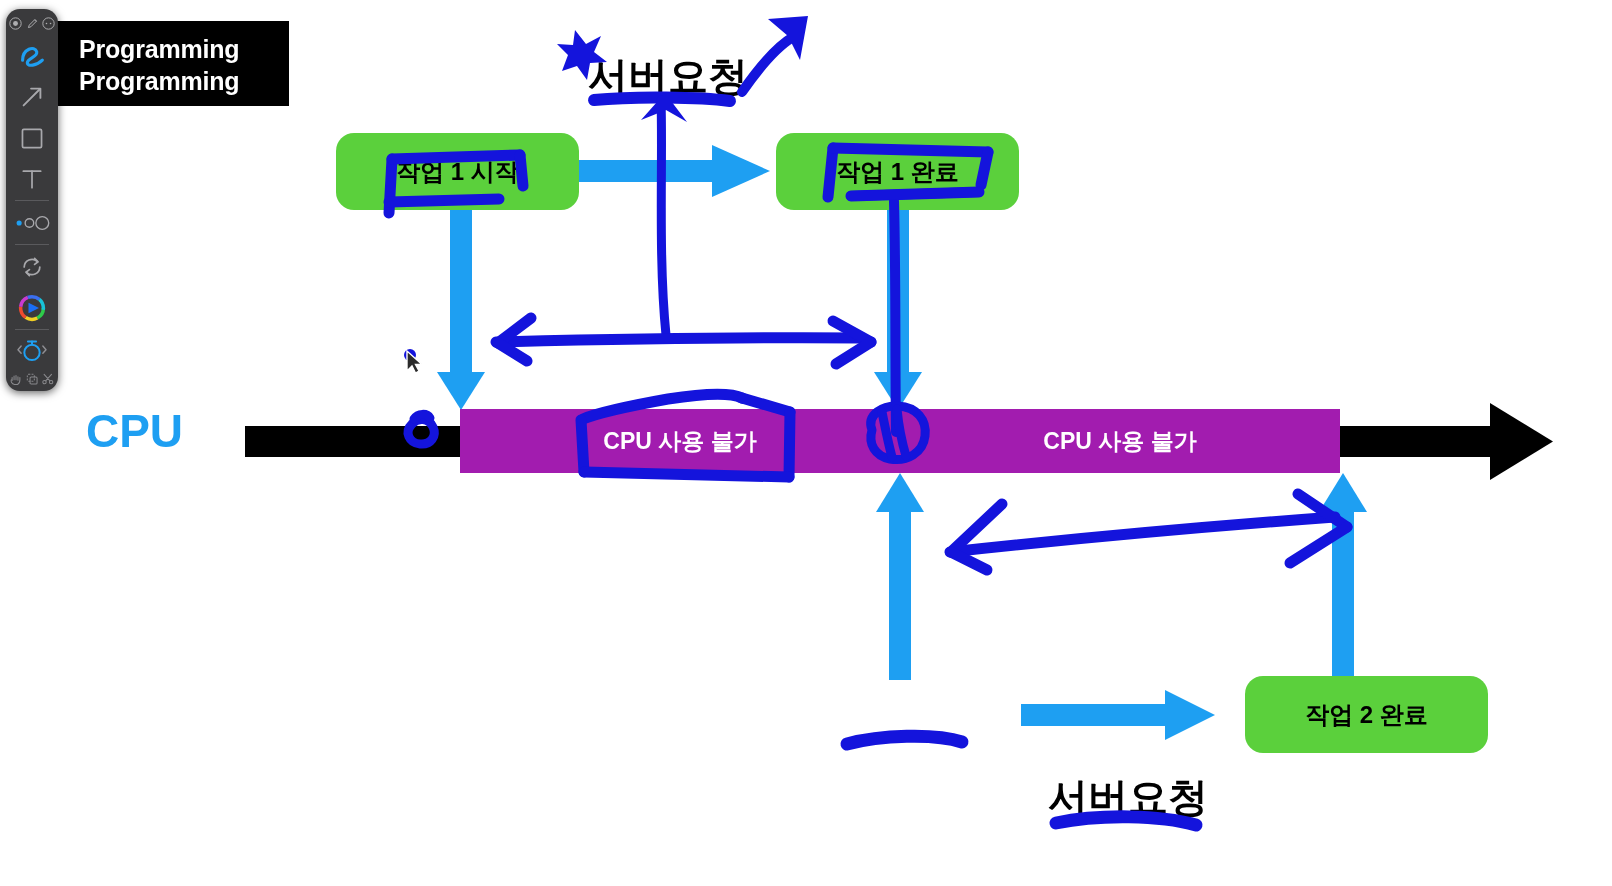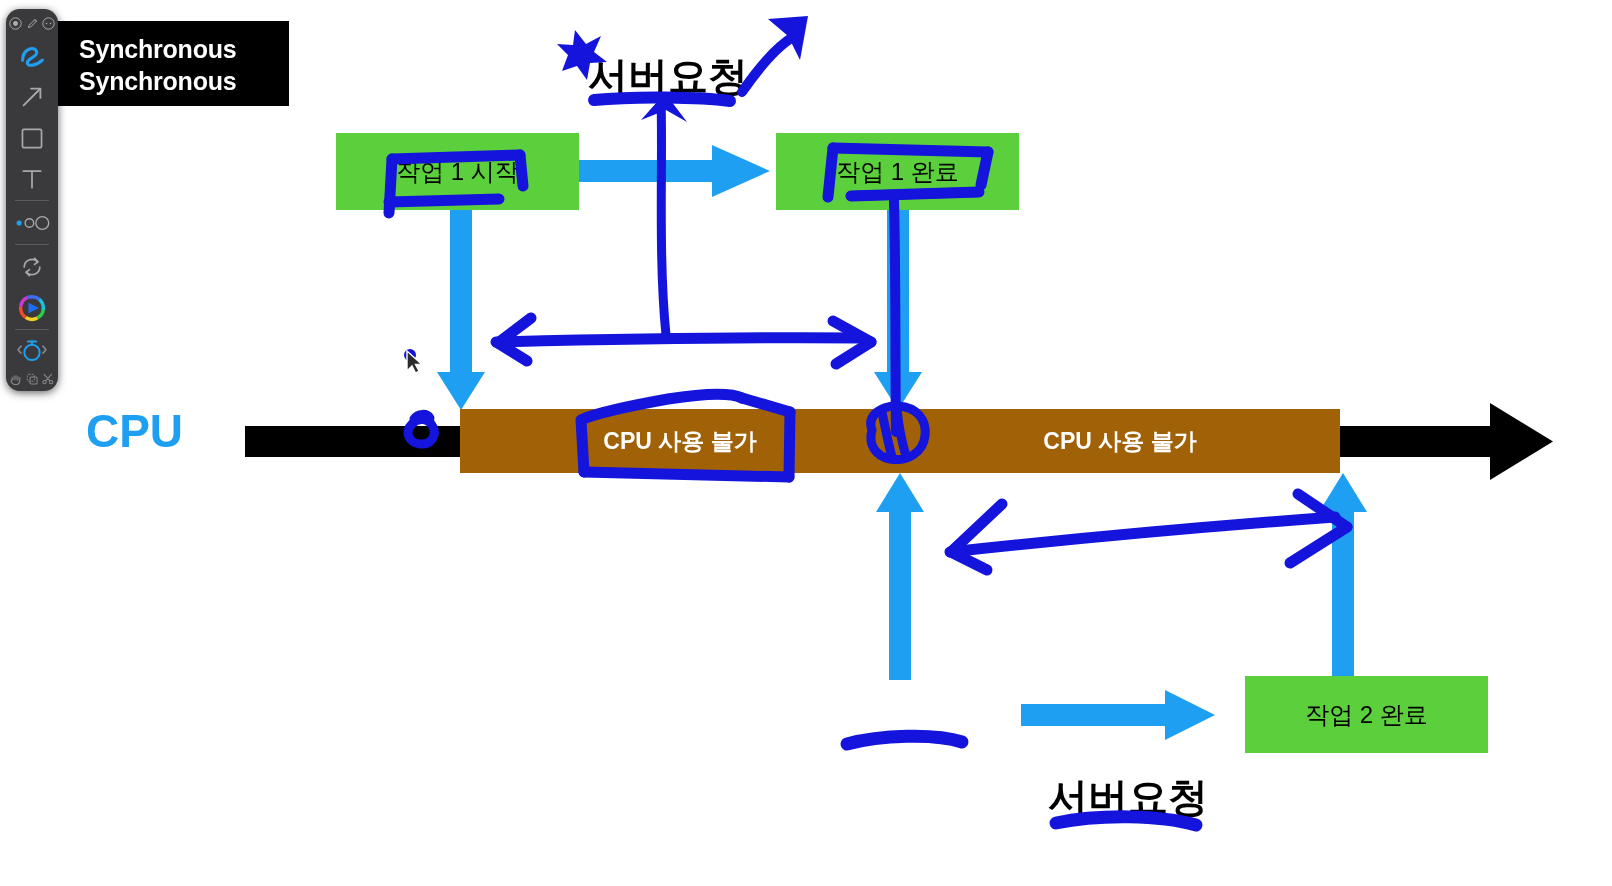--- a/index.html
+++ b/index.html
@@ -76,32 +76,33 @@
     margin-top: 15px;
   }
 
   
   .gbox {
     position: absolute;
     background: #5BD03C;
     display: flex; align-items: center; justify-content: center;
     color: #000;
     font-size: 24px;
-    font-weight: normal;
+    font-weight: bold;
     z-index: 12;
+    border-radius: 18px;
   }
   #box-t1-start { left: 336px; top: 133px; width: 243px; height: 77px; }
   #box-t1-done  { left: 776px; top: 133px; width: 243px; height: 77px; }
   #box-t2-start { left: 778px; top: 676px; width: 243px; height: 77px; }
   #box-t2-done  { left: 1221px; top: 676px; width: 243px; height: 77px; margin-left: 24px; }
 
   
   .redbar {
     position: absolute;
-    background: #a16207;
+    background: #a21caf;
     display: flex; align-items: center; justify-content: center;
     color: #fff; font-size: 23px; font-weight: bold;
     z-index: 11;
   }
   #red-1 { left: 460px; top: 409px; width: 440px; height: 64px; }
   #red-2 { left: 900px; top: 409px; width: 440px; height: 64px; }
 
   
   .srv-label {
     position: absolute;
@@ -390,21 +391,21 @@
         <svg viewBox="0 0 18 18" width="14" height="14">
           <circle cx="4.5" cy="13" r="2.2" fill="none" stroke="#a8a8ac" stroke-width="1.3"></circle>
           <circle cx="13" cy="13" r="2.2" fill="none" stroke="#a8a8ac" stroke-width="1.3"></circle>
           <path d="M6 11.3 L13.5 3 M11.5 11.3 L4 3" stroke="#a8a8ac" stroke-width="1.3" stroke-linecap="round"></path>
         </svg>
       </span>
     </div>
   </div>
 
   <div id="title-banner">
-    <div>Synchronous Synchronous</div>
+    <div>Programming Programming</div>
   </div>
 
   <svg id="layer-cursor" class="layer">
     <g transform="translate(404,351)">
       <circle cx="6" cy="4" r="6" fill="#1414DC"></circle>
       <path d="M3,0 L3,20 L8,15 L11.5,22 L15,20 L11.5,13.5 L18,13.5 Z" fill="#2b2b2b" stroke="#ffffff" stroke-width="1.4"></path>
     </g>
   </svg>
 
 </div>

